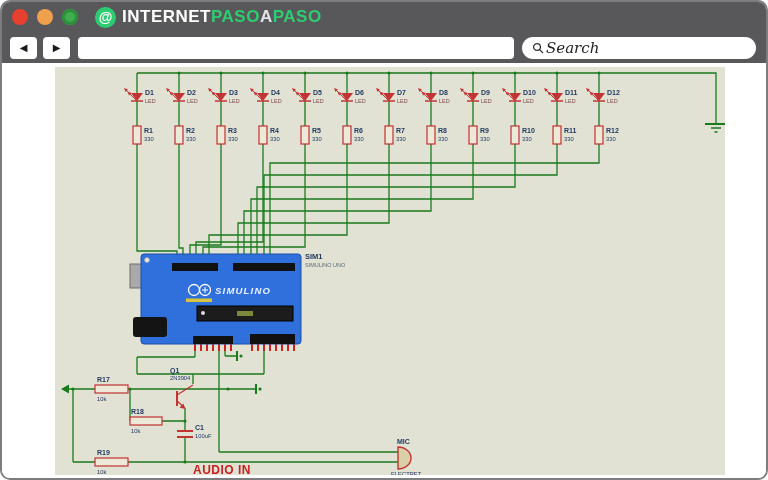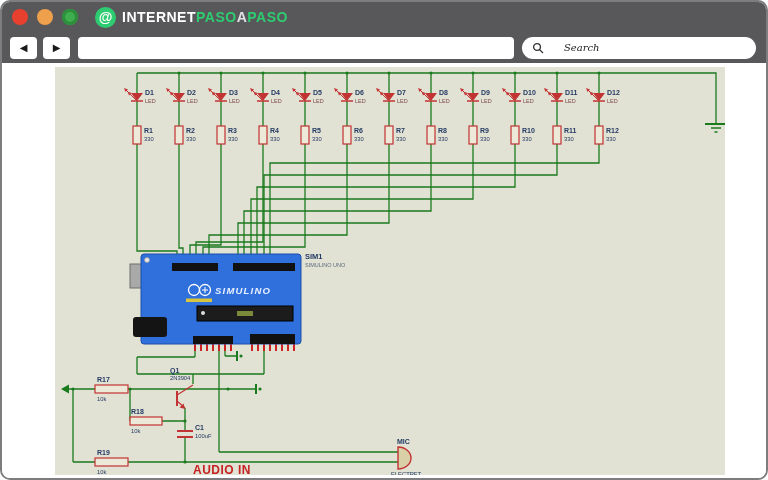--- a/index.html
+++ b/index.html
@@ -4,29 +4,29 @@
 <style>
   html,body{margin:0;padding:0;background:#ffffff;font-family:"Liberation Sans",sans-serif;}
   .window{position:relative;width:764px;height:476px;margin:0;border:2px solid #7d7d7f;border-radius:10px;overflow:hidden;background:#ffffff;}
   
   .titlebar{height:30px;background:#58585a;display:flex;align-items:center;padding-left:10px;}
   .dot{width:16px;height:16px;border-radius:50%;margin-right:9px;flex:0 0 auto;}
   .dot.red{background:#e8402e;}
   .dot.orange{background:#efa04d;}
   .dot.green{background:#3fae4e;box-shadow:inset 0 0 0 3px #2d8f3c;}
   .logo-icon{width:21px;height:21px;border-radius:50%;background:#2ecc71;color:#ffffff;font-weight:bold;font-size:14px;line-height:21px;text-align:center;margin:0 6px 0 8px;flex:0 0 auto;}
-  .wordmark{font-size:14px;font-weight:800;letter-spacing:.5px;white-space:nowrap;}
+  .wordmark{font-size:17px;font-weight:800;letter-spacing:.5px;white-space:nowrap;}
   .wm-white{color:#ffffff;} .wm-green{color:#2ecc71;} .wm-gray{color:#dfe3e6;}
   
   .toolbar{height:31px;background:#58585a;display:flex;align-items:center;padding:0 8px;}
   .navbtn{width:27px;height:22px;background:#ffffff;border:none;border-radius:4px;margin-right:6px;font-size:10px;color:#1a1a1a;display:flex;align-items:center;justify-content:center;cursor:pointer;padding:0;}
   .urlbar{width:436px;height:22px;background:#ffffff;border:none;border-radius:4px;margin-left:2px;padding:0 6px;font-size:11px;box-sizing:border-box;}
   .tb-spacer{flex:1;}
   .searchbox{width:224px;height:22px;background:#ffffff;border-radius:12px;display:flex;align-items:center;padding-left:10px;margin-right:2px;cursor:text;}
-  .search-text{font-family:"DejaVu Serif",serif;font-style:italic;font-size:10px;color:#222222;margin-left:20px;}
+  .search-text{font-family:"DejaVu Serif",serif;font-style:italic;font-size:15px;color:#222222;margin-left:2px;}
   
   .content{position:relative;width:100%;height:415px;background:#ffffff;}
   .schematic{position:absolute;left:53px;top:4px;width:670px;height:408px;background:#e2e2d4;}
   svg{display:block;}
   svg text{font-family:"Liberation Sans",sans-serif;}
   .wire{stroke:#1a7a1e;stroke-width:1.3;fill:none;}
   .wire2{stroke:#1a7a1e;stroke-width:2;fill:none;}
   .red{stroke:#c23333;stroke-width:1.2;fill:none;}
   .redfill{fill:#c23333;stroke:none;}
   .body{fill:#ece9d8;stroke:#c23333;stroke-width:1.2;}

